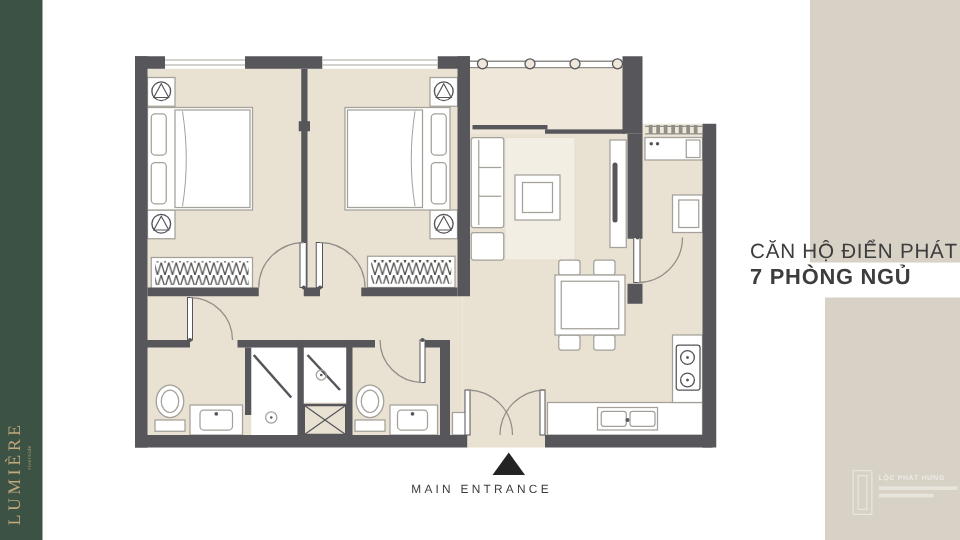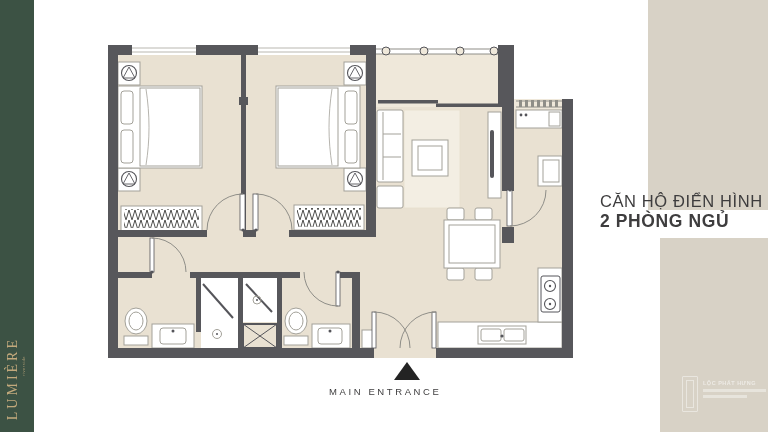--- a/index.html
+++ b/index.html
@@ -246,22 +246,22 @@
   </svg>
 
   <div class="panel-top"></div>
   <div class="panel-bottom"></div>
 
   <div class="brand-bar"></div>
   <div class="brand-name">LUMIÈRE</div>
   <div class="brand-tagline">riverside</div>
 
   <div class="title">
-    <div class="l1">CĂN HỘ ĐIỂN HÌNH</div>
-    <div class="l2">2 PHÒNG NGỦ</div>
+    <div class="l1">CĂN HỘ ĐIỂN PHÁT</div>
+    <div class="l2">7 PHÒNG NGỦ</div>
   </div>
 
   <div class="entrance-arrow"></div>
   <div class="entrance-label">MAIN ENTRANCE</div>
 
   <div class="watermark">
     <div class="wm-icon"></div>
     <div class="wm-text">
       <div class="wm-line1">LỘC PHÁT HƯNG</div>
       <div class="wm-bar"></div>

